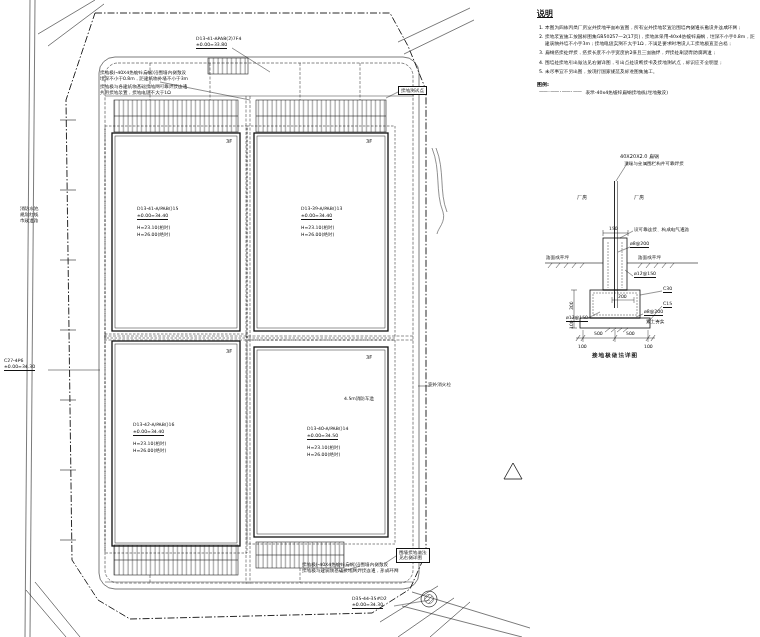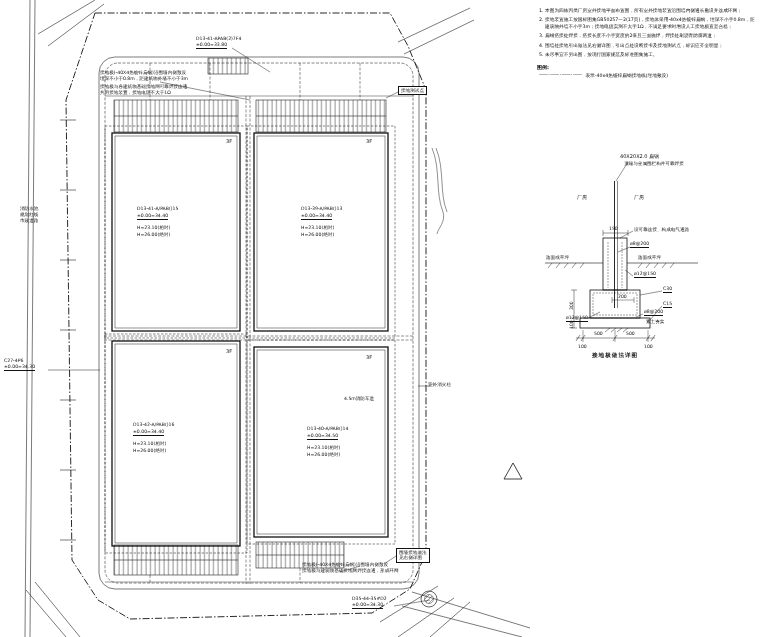--- a/index.html
+++ b/index.html
@@ -244,20 +244,21 @@
   <div class="t boxed" style="left:398px;top:86px">接地测试点</div>
 
   <div class="t" style="left:428px;top:382px">室外消火栓</div>
   <div class="t" style="left:344px;top:396px">4.5m消防车道</div>
 
   <div class="t" style="left:20px;top:206px">消防水池</div>
   <div class="t" style="left:20px;top:212px">规划红线</div>
   <div class="t" style="left:20px;top:218px">市政道路</div>
 
   <div class="notes">
+    <h1>说明</h1>
     <ol>
       <li>本图为四栋丙类厂房室外接地平面布置图，所有室外接地装置沿围墙内侧通长敷设并连成环网；</li>
       <li>接地装置施工按国标图集GB50257—2(17页)，接地体采用-40x4热镀锌扁钢，埋深不小于0.8m，距建筑物外墙不小于3m；接地电阻实测不大于1Ω，不满足要求时增设人工接地极直至合格；</li>
       <li>扁钢搭接处焊接，搭接长度不小于宽度的2倍且三面施焊，焊接处刷沥青防腐两道；</li>
       <li>围墙处接地引出做法见右侧详图，引出点处设断接卡及接地测试点，标识应齐全明显；</li>
       <li>未尽事宜不另出图，按现行国家规范及标准图集施工。</li>
     </ol>
     <div class="legend-title">图例:</div>
     <div class="legend-row">
       <span class="legend-sym">—— · —— · —— · ——</span>

